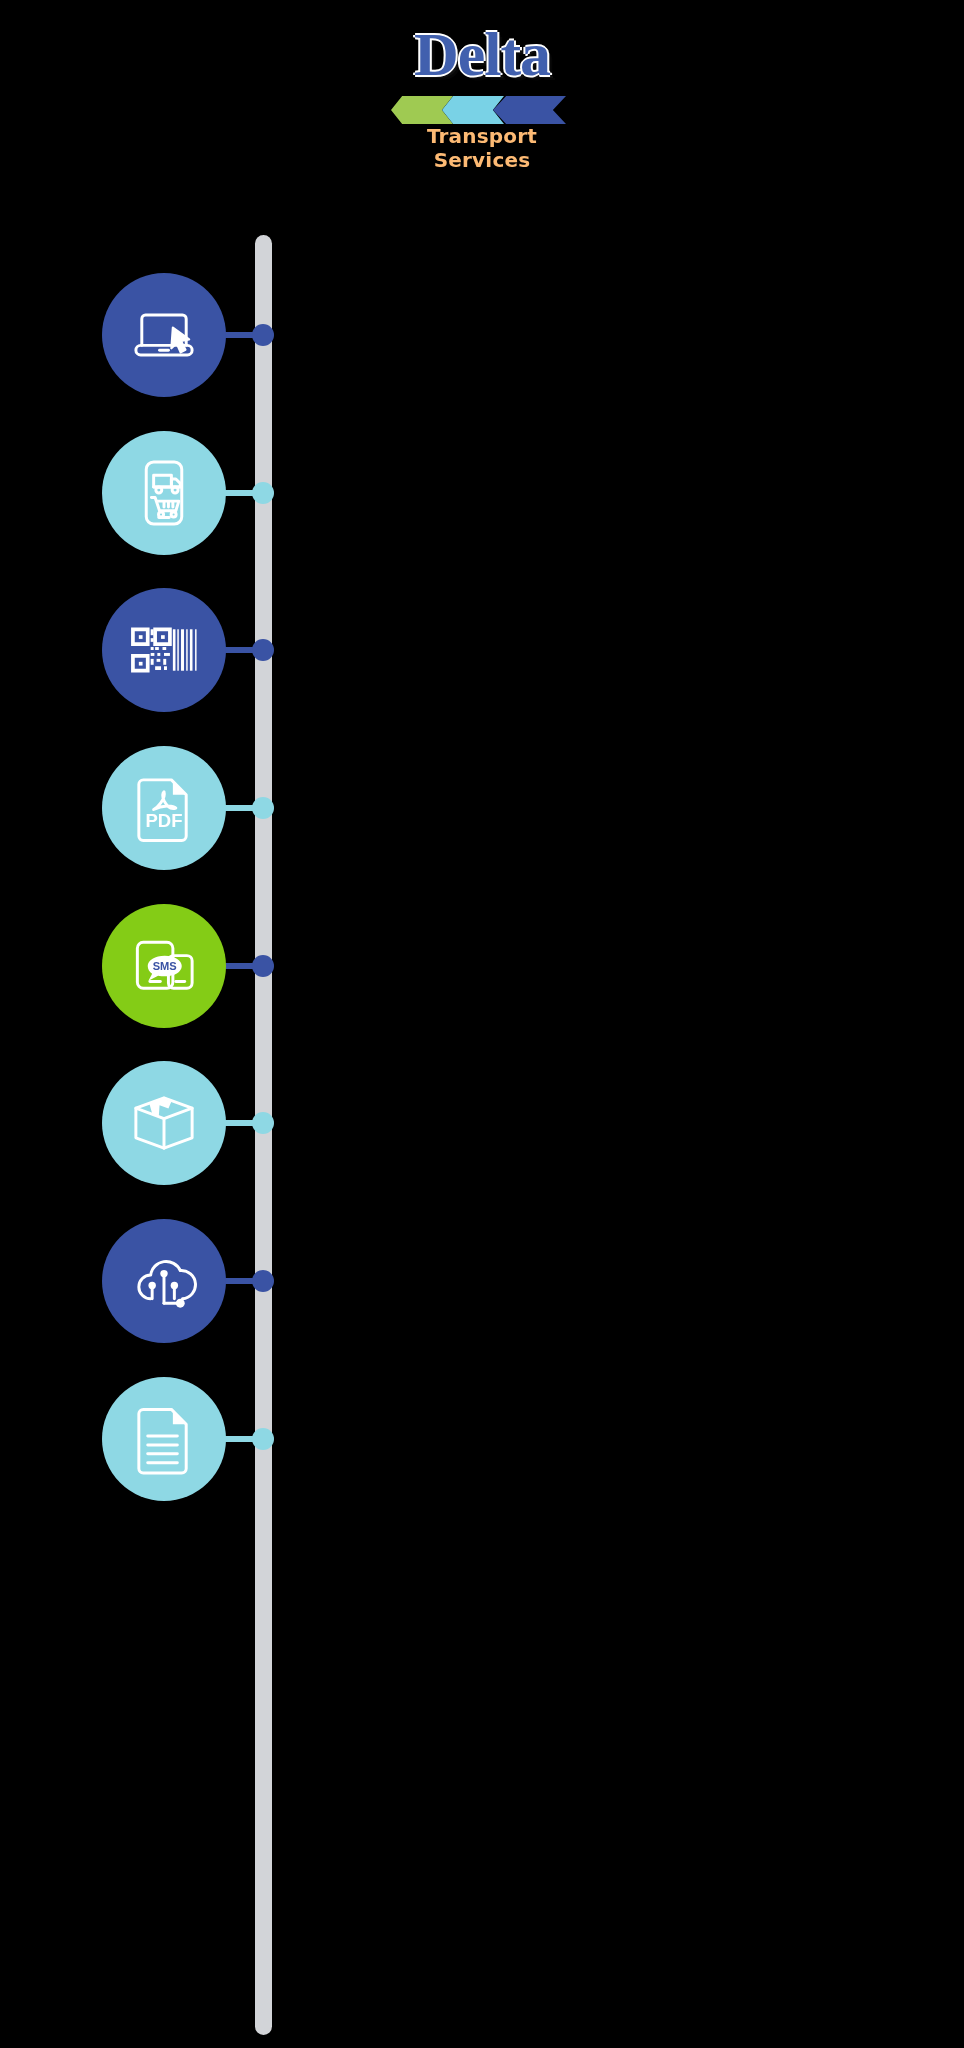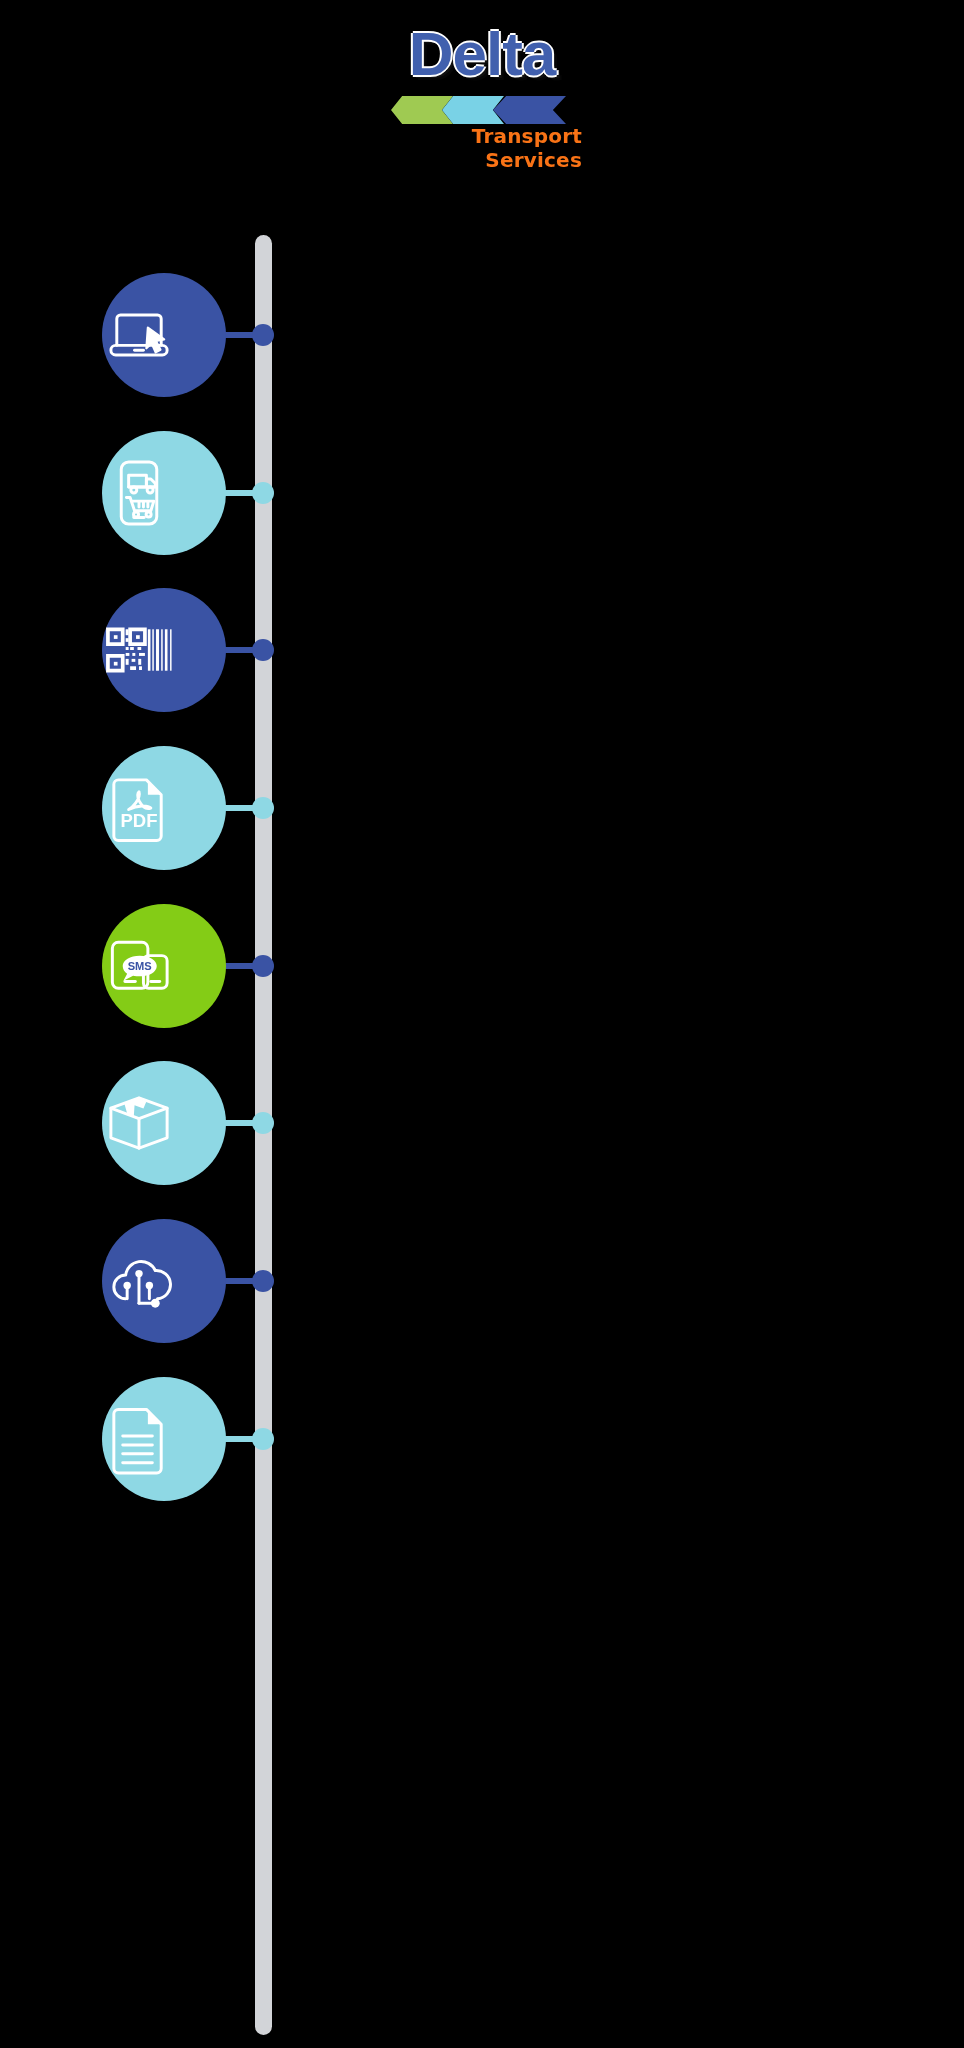--- a/index.html
+++ b/index.html
@@ -13,56 +13,56 @@
   
   #logo-block{
     position:absolute; left:0; top:18px; width:964px; height:120px;
   }
   #logo-inner{
     position:relative; width:200px; height:120px; margin:0 auto;
   }
   #logo-wordmark{
     position:absolute; left:0; top:0; width:200px; height:72px;
     text-align:center; line-height:72px;
-    font-family:Liberation Sans, sans-serif;
+    font-family:Liberation Serif, serif;
     font-size:62px; font-weight:bold; letter-spacing:-1px;
     color:#4160ae;
     text-shadow:
       -2px 0 0 #ffffff, 2px 0 0 #ffffff, 0 -2px 0 #ffffff, 0 2px 0 #ffffff,
       3px 3px 0 rgba(20,20,20,.75), 5px 5px 0 rgba(10,10,10,.6);
   }
   #logo-arrows{
     position:absolute; left:9px; top:78px; width:186px; height:28px;
     display:flex;
   }
   .logo-arrow{
     height:28px;
     clip-path:polygon(0% 50%, 18% 0%, 100% 0%, 82% 50%, 100% 100%, 18% 100%);
   }
   .arrow-a{ width:62px; background:#9fca52; }
   .arrow-b{ width:62px; background:#79d2e6; margin-left:-11px; }
   .arrow-c{ width:73px; background:#3a53a4; margin-left:-11px; }
   #logo-tagline{
     position:absolute; left:0; top:106px; width:200px;
-    text-align:right;
+    text-align:center;
     font-family:"DejaVu Sans","Liberation Sans",sans-serif;
     font-size:20px; font-weight:600; letter-spacing:.2px;
-    color:#f97316;
+    color:#fdba74;
   }
 
   
   #timeline-rail{
     position:absolute; left:255px; top:235px;
     width:17px; height:1800px;
     background:#d2d4d8; border-radius:9px;
   }
   .timeline-node{ position:absolute; left:0; top:0; }
   .node-circle{
     position:absolute; width:124px; height:124px; border-radius:50%;
-    display:flex; align-items:center; 
+    display:flex; align-items:center; justify-content:center;
   }
   .node-connector{
     position:absolute; height:6px;
   }
   .node-dot{
     position:absolute; width:22px; height:22px; border-radius:50%;
   }
   .node-icon{ width:74px; height:74px; display:block; }
   .node-icon svg{ width:100%; height:100%; display:block; }
 </style>

